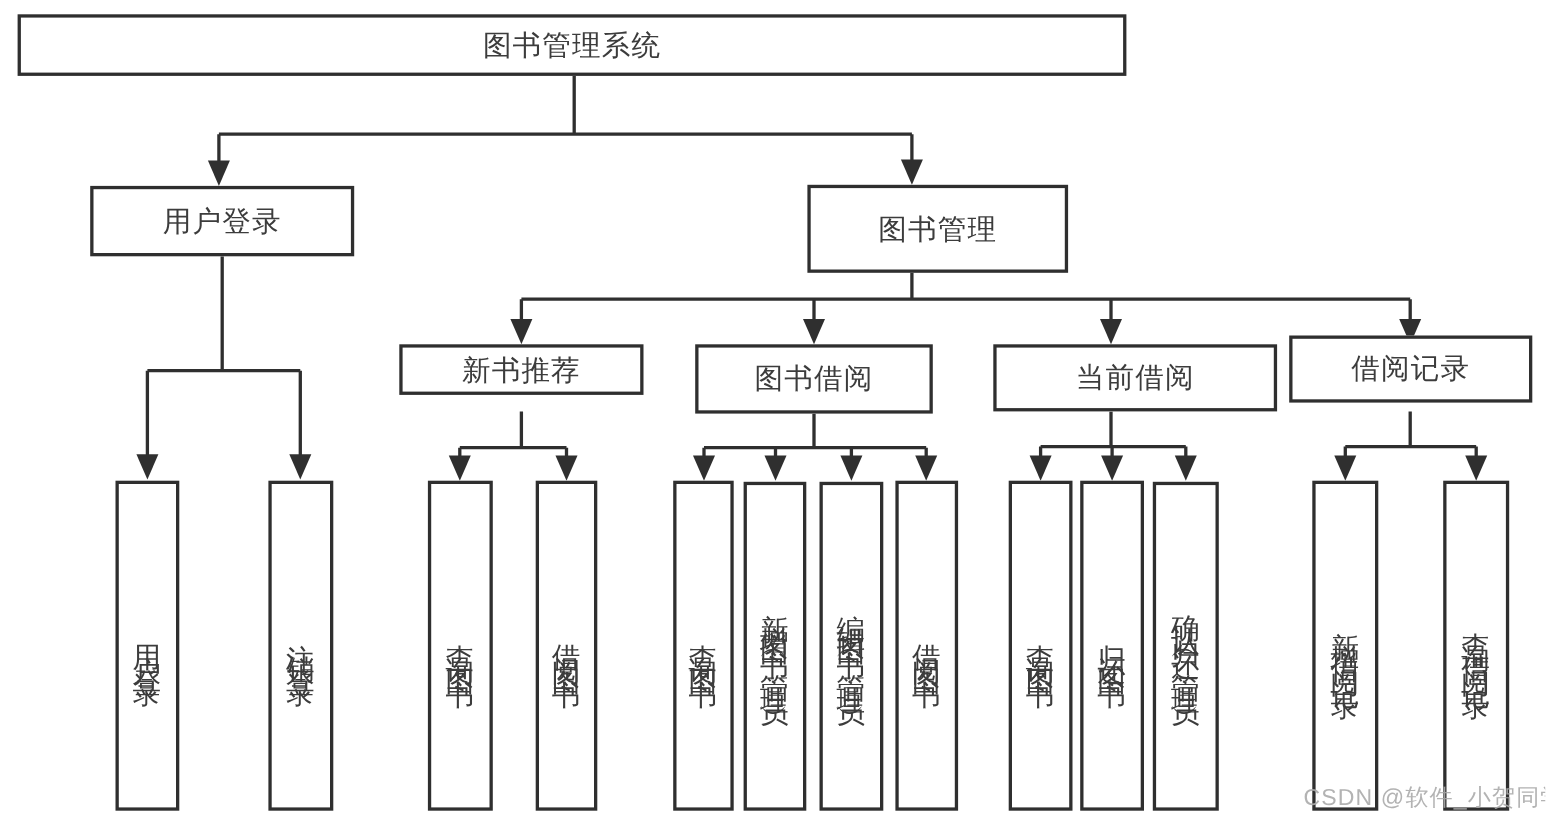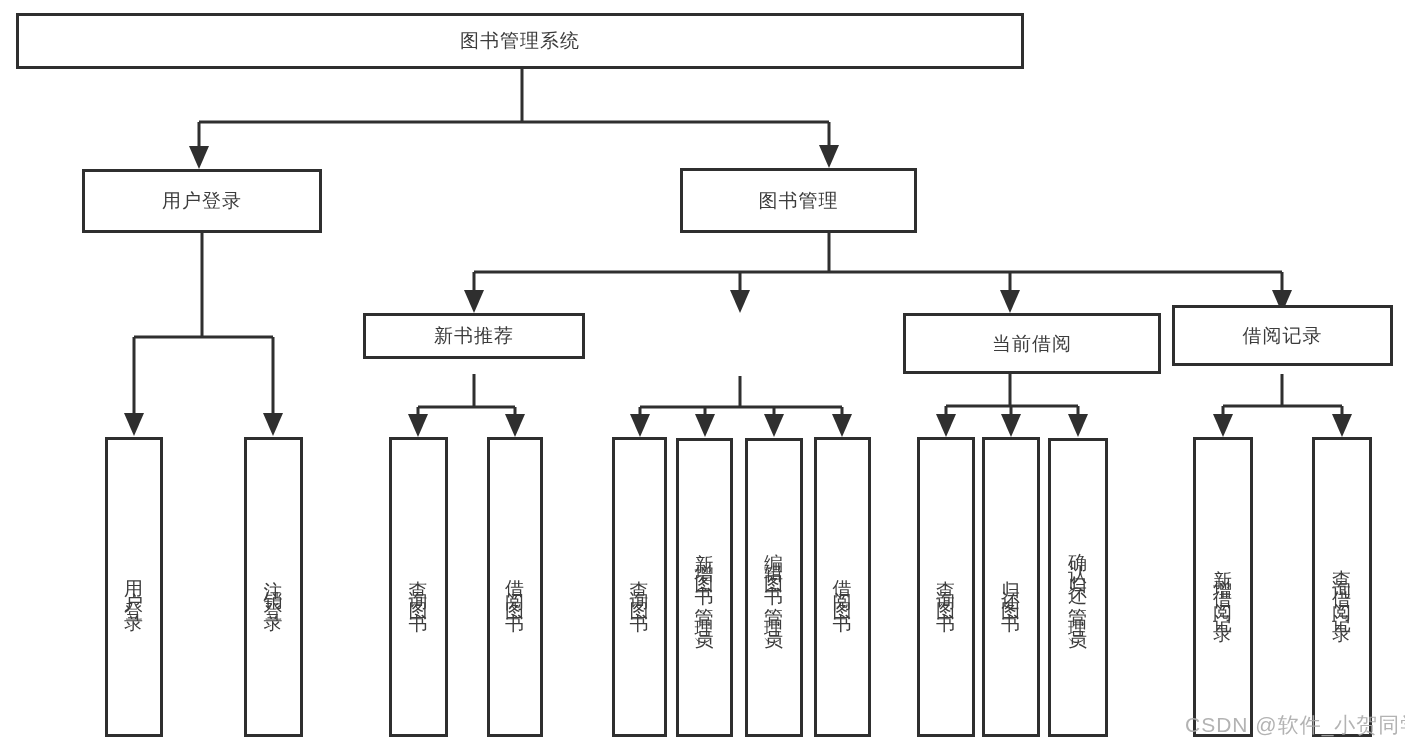--- a/index.html
+++ b/index.html
@@ -13,21 +13,21 @@
   .wires{position:absolute;left:0;top:0;width:1405px;height:747px;}
   .wires path{stroke:var(--line,#2f2f2f);stroke-width:3;fill:none;}
   .wires .ah{fill:var(--line,#2f2f2f);}
   .box{
     position:absolute;
     box-sizing:border-box;
     background:#fff;
     border:3px solid var(--line,#2f2f2f);
     display:flex;align-items:center;justify-content:center;
     color:var(--text,#3c3c3c);
-    font-size:19px;
+    font-size:26px;
     z-index:2;
   }
   .box.h span{white-space:nowrap;letter-spacing:1px;}
   .box.v span{
     writing-mode:vertical-rl;
     text-orientation:mixed;
     letter-spacing:11px;
     line-height:1;
   }
   .watermark{
@@ -85,26 +85,29 @@
     <use href="#ah" class="ah" x="1342" y="437"></use>
   </svg>
 
   <div class="box h" style="left:16px;top:13px;width:1008px;height:56px">
     <span>图书管理系统</span>
   </div>
 
   <div class="box h" style="left:82px;top:169px;width:240px;height:64px">
     <span>用户登录</span>
   </div>
-  <div class="box h" style="left:680px;top:168px;width:237px;height:65px">
+  <div class="box h" style="left:734px;top:168px;width:237px;height:80px">
     <span>图书管理</span>
   </div>
 
   <div class="box h" style="left:363px;top:313px;width:222px;height:46px">
     <span>新书推荐</span>
+  </div>
+  <div class="box h" style="left:632px;top:313px;width:216px;height:63px">
+    <span>图书借阅</span>
   </div>
   <div class="box h" style="left:903px;top:313px;width:258px;height:61px">
     <span>当前借阅</span>
   </div>
   <div class="box h" style="left:1172px;top:305px;width:221px;height:61px">
     <span>借阅记录</span>
   </div>
 
   <div class="box v" style="left:105px;top:437px;width:58px;height:300px">
     <span>用户登录</span>

